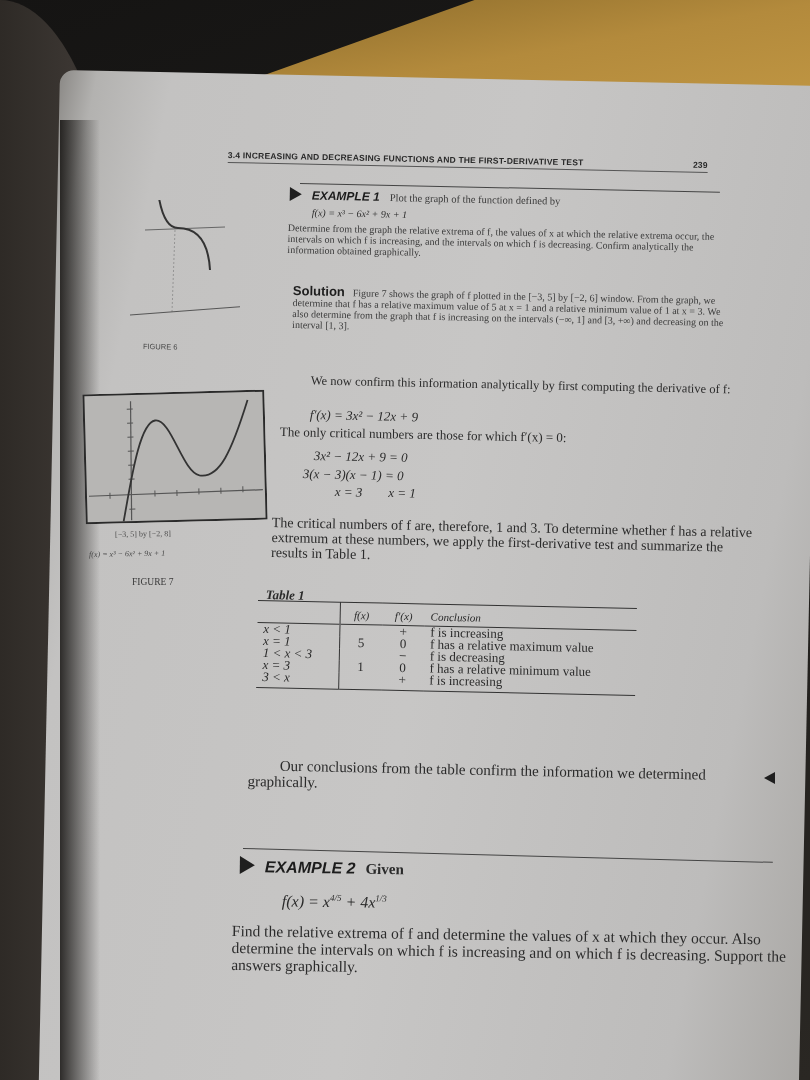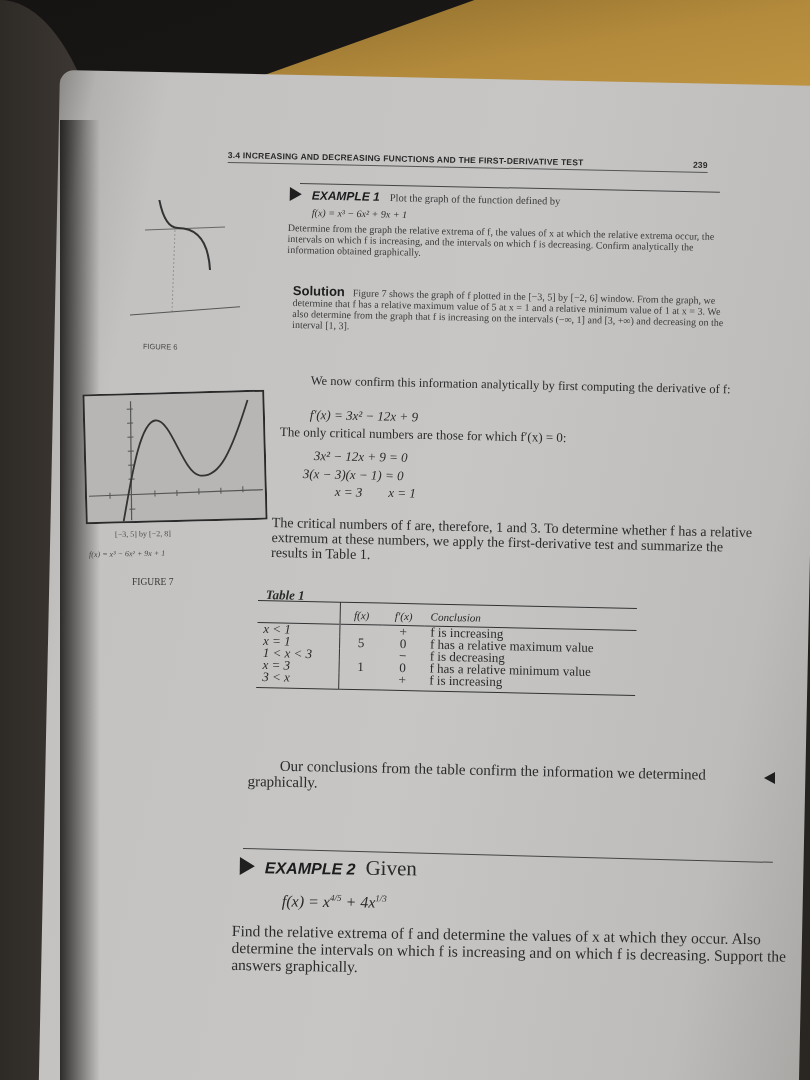--- a/index.html
+++ b/index.html
@@ -166,21 +166,21 @@
 
   <div class="para" style="left:248px;top:757px;width:530px;font-size:15px;line-height:16px;transform:rotate(1.2deg);text-indent:32px;">
     <span>Our conclusions from the table confirm the information we determined graphically.</span>
   </div>
   <div class="end-mark"></div>
 
   <div class="rule" style="left:243px;top:848px;width:530px;transform:rotate(1.5deg);"></div>
   <div class="ex-head" style="left:240px;top:854px;transform:rotate(0.8deg);">
     <span class="tri" style="border-top-width:9px;border-bottom-width:9px;border-left-width:15px;"></span>
     <span class="ex-label" style="font-size:16px;">EXAMPLE 2</span>
-    <span style="font-size:21px;color:#2a2a2a;">Given</span>
+    <span style="font-size:15px;color:#2a2a2a;font-weight:bold;">Given</span>
   </div>
   <div class="eq large" style="left:282px;top:889px;font-size:16px;transform:rotate(0.8deg);">
     <span>f(x) = x</span><sup style="font-size:9px;">4/5</sup><span> + 4x</span><sup style="font-size:9px;margin-top:6px;">1/3</sup>
   </div>
   <div class="para" style="left:232px;top:922px;width:556px;font-size:15.5px;line-height:17px;transform:rotate(0.9deg);">Find the relative extrema of f and determine the values of x at which they occur. Also determine the intervals on which f is increasing and on which f is decreasing. Support the answers graphically.</div>
 
   <svg class="fig6" viewBox="0 0 120 130">
     <line x1="25" y1="30" x2="105" y2="27" stroke="#666" stroke-width="1"></line>
     <line x1="55" y1="30" x2="52" y2="112" stroke="#888" stroke-width="0.8" stroke-dasharray="2,2"></line>
     <line x1="10" y1="115" x2="130" y2="106" stroke="#555" stroke-width="1"></line>

